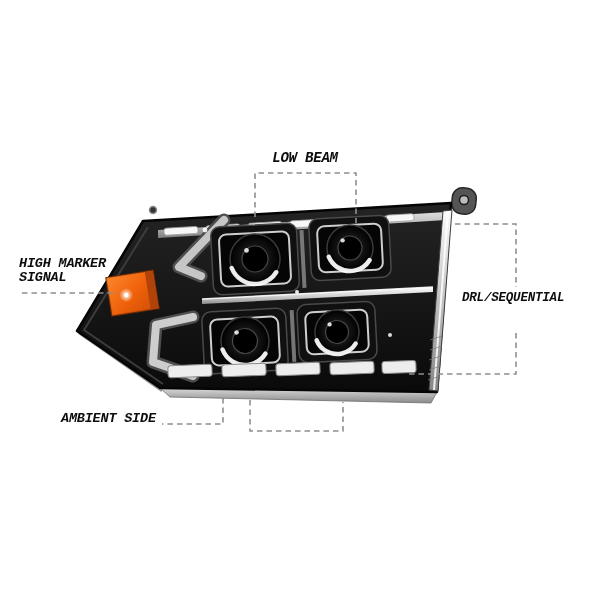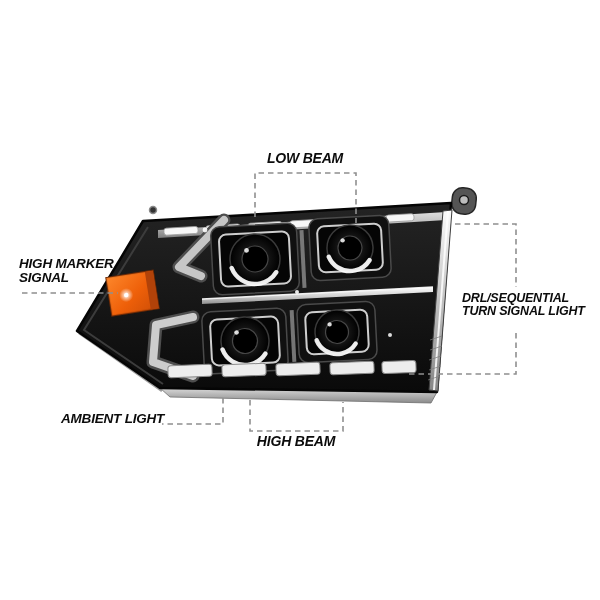--- a/index.html
+++ b/index.html
@@ -5,55 +5,53 @@
   :root{
     --background:#ffffff;
     --label-text:#0c0c0c;
     --connector-line:#8f8f8f;
     --amber-marker:#ef6414;
   }
   html,body{margin:0;padding:0;background:#fff;}
   .scene{
     position:relative;width:600px;height:468px;
     background:var(--background,#fff);
-    font-family:Liberation Sans, sans-serif;
+    font-family:Liberation Mono, monospace;
     overflow:hidden;
   }
   .scene svg{position:absolute;left:0;top:0;}
   .label{
     position:absolute;
     font-weight:bold;font-style:italic;
     color:var(--label-text,#0c0c0c);
     letter-spacing:-0.2px;white-space:nowrap;z-index:2;
   }
   .label span{display:block;}
   .fs14{font-size:14px;line-height:15px;}
   .fs13{font-size:13.5px;line-height:14px;}
-  .fs12{font-size:12.5px;line-height:13px;}
+  .fs12{font-size:12.5px;line-height:13px;text-align:center;}
 </style>
 </head>
 <body>
 
 <div class="scene">
 
   <div class="label fs14" style="left:240px;top:151px;width:130px;text-align:center">LOW BEAM</div>
 
   <div class="label fs13" style="left:19px;top:257px">
     <span>HIGH MARKER</span>
     <span>SIGNAL</span>
   </div>
 
   <div class="label fs12" style="left:462px;top:292px">
     <span>DRL/SEQUENTIAL</span>
-    <span>TURN SIGNAL LIGHT</span>
   </div>
 
-  <div class="label fs13" style="left:61px;top:412px">AMBIENT LIGHT</div>
+  <div class="label fs13" style="left:61px;top:412px">AMBIENT SIDE</div>
 
-  <div class="label fs14" style="left:246px;top:434px;width:100px;text-align:center">HIGH BEAM</div>
 
   <svg width="600" height="600" viewBox="0 0 600 600">
     <defs>
       <linearGradient id="gradHousing" x1="0" y1="0" x2="0" y2="1">
         <stop offset="0" stop-color="#242424"></stop>
           <stop offset="1" stop-color="#0a0a0a"></stop>
       </linearGradient>
       <linearGradient id="gradChrome" x1="0" y1="0" x2="0" y2="1">
         <stop offset="0" stop-color="#ffffff"></stop>
           <stop offset=".55" stop-color="#cfcfcf"></stop>

